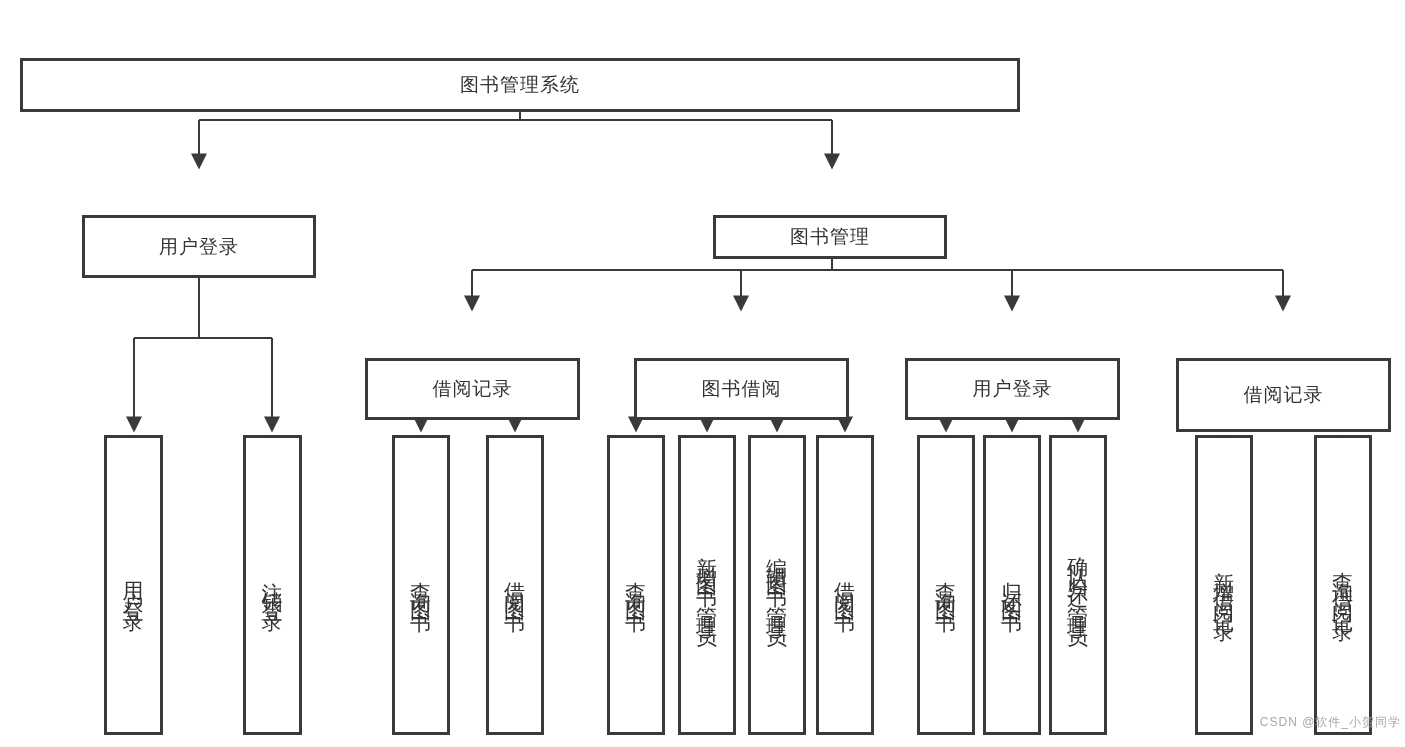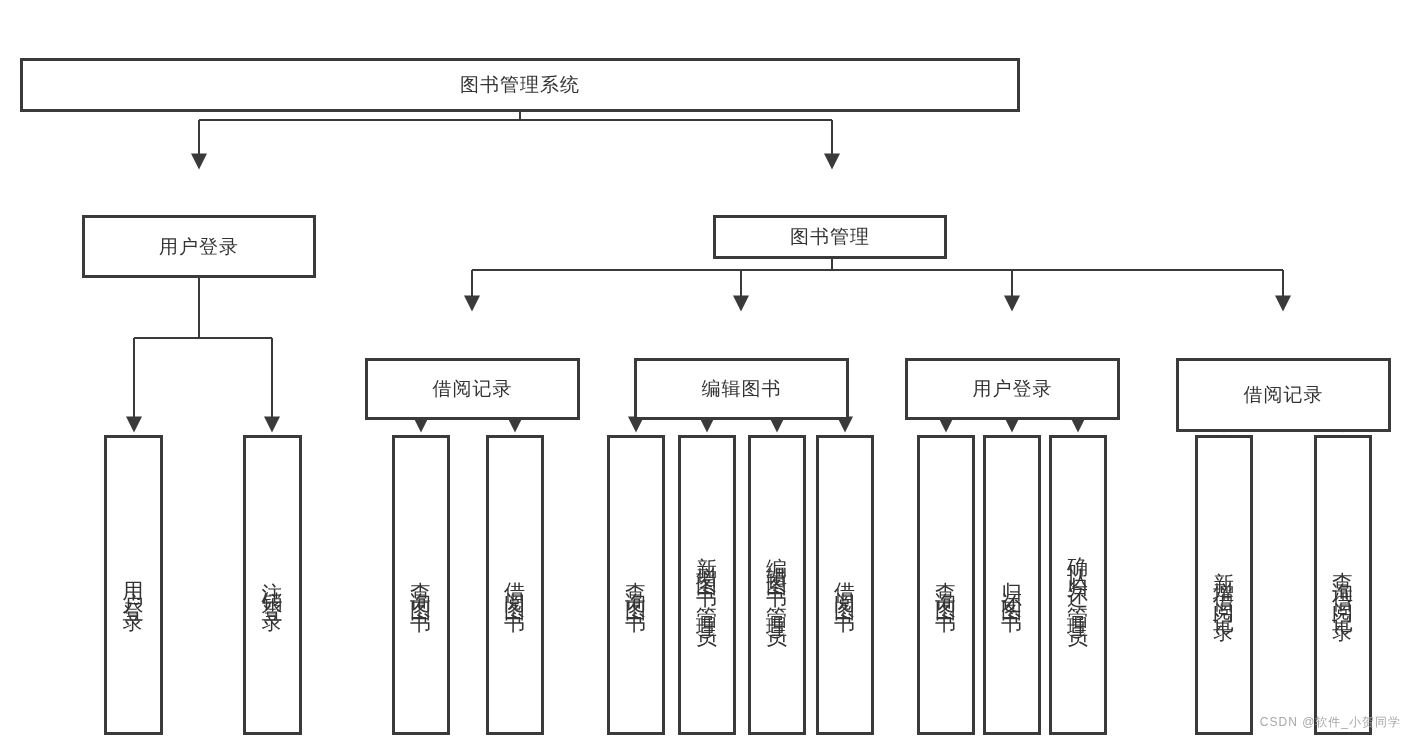--- a/index.html
+++ b/index.html
@@ -105,21 +105,21 @@
     <path d="M1224 405 V430" marker-end="url(#arrow)"></path>
     <path d="M1343 405 V430" marker-end="url(#arrow)"></path>
   </svg>
 
   <div class="hbox" style="left:20px;top:13px;width:1000px;height:54px">图书管理系统</div>
 
   <div class="hbox" style="left:82px;top:170px;width:234px;height:63px">用户登录</div>
   <div class="hbox" style="left:713px;top:170px;width:234px;height:44px">图书管理</div>
 
   <div class="hbox" style="left:365px;top:313px;width:215px;height:62px">借阅记录</div>
-  <div class="hbox" style="left:634px;top:313px;width:215px;height:62px">编辑图书</div>
+  <div class="hbox" style="left:634px;top:313px;width:215px;height:62px">图书借阅</div>
   <div class="hbox" style="left:905px;top:313px;width:215px;height:62px">用户登录</div>
   <div class="hbox" style="left:1176px;top:313px;width:215px;height:74px">借阅记录</div>
 
   <div class="vbox" style="left:104px;top:435px;width:59px;height:300px">用户登录</div>
   <div class="vbox" style="left:243px;top:435px;width:59px;height:300px">注销登录</div>
 
   <div class="vbox" style="left:392px;top:435px;width:58px;height:300px">查询图书</div>
   <div class="vbox" style="left:486px;top:435px;width:58px;height:300px">借阅图书</div>
 
   <div class="vbox" style="left:607px;top:435px;width:58px;height:300px">查询图书</div>

